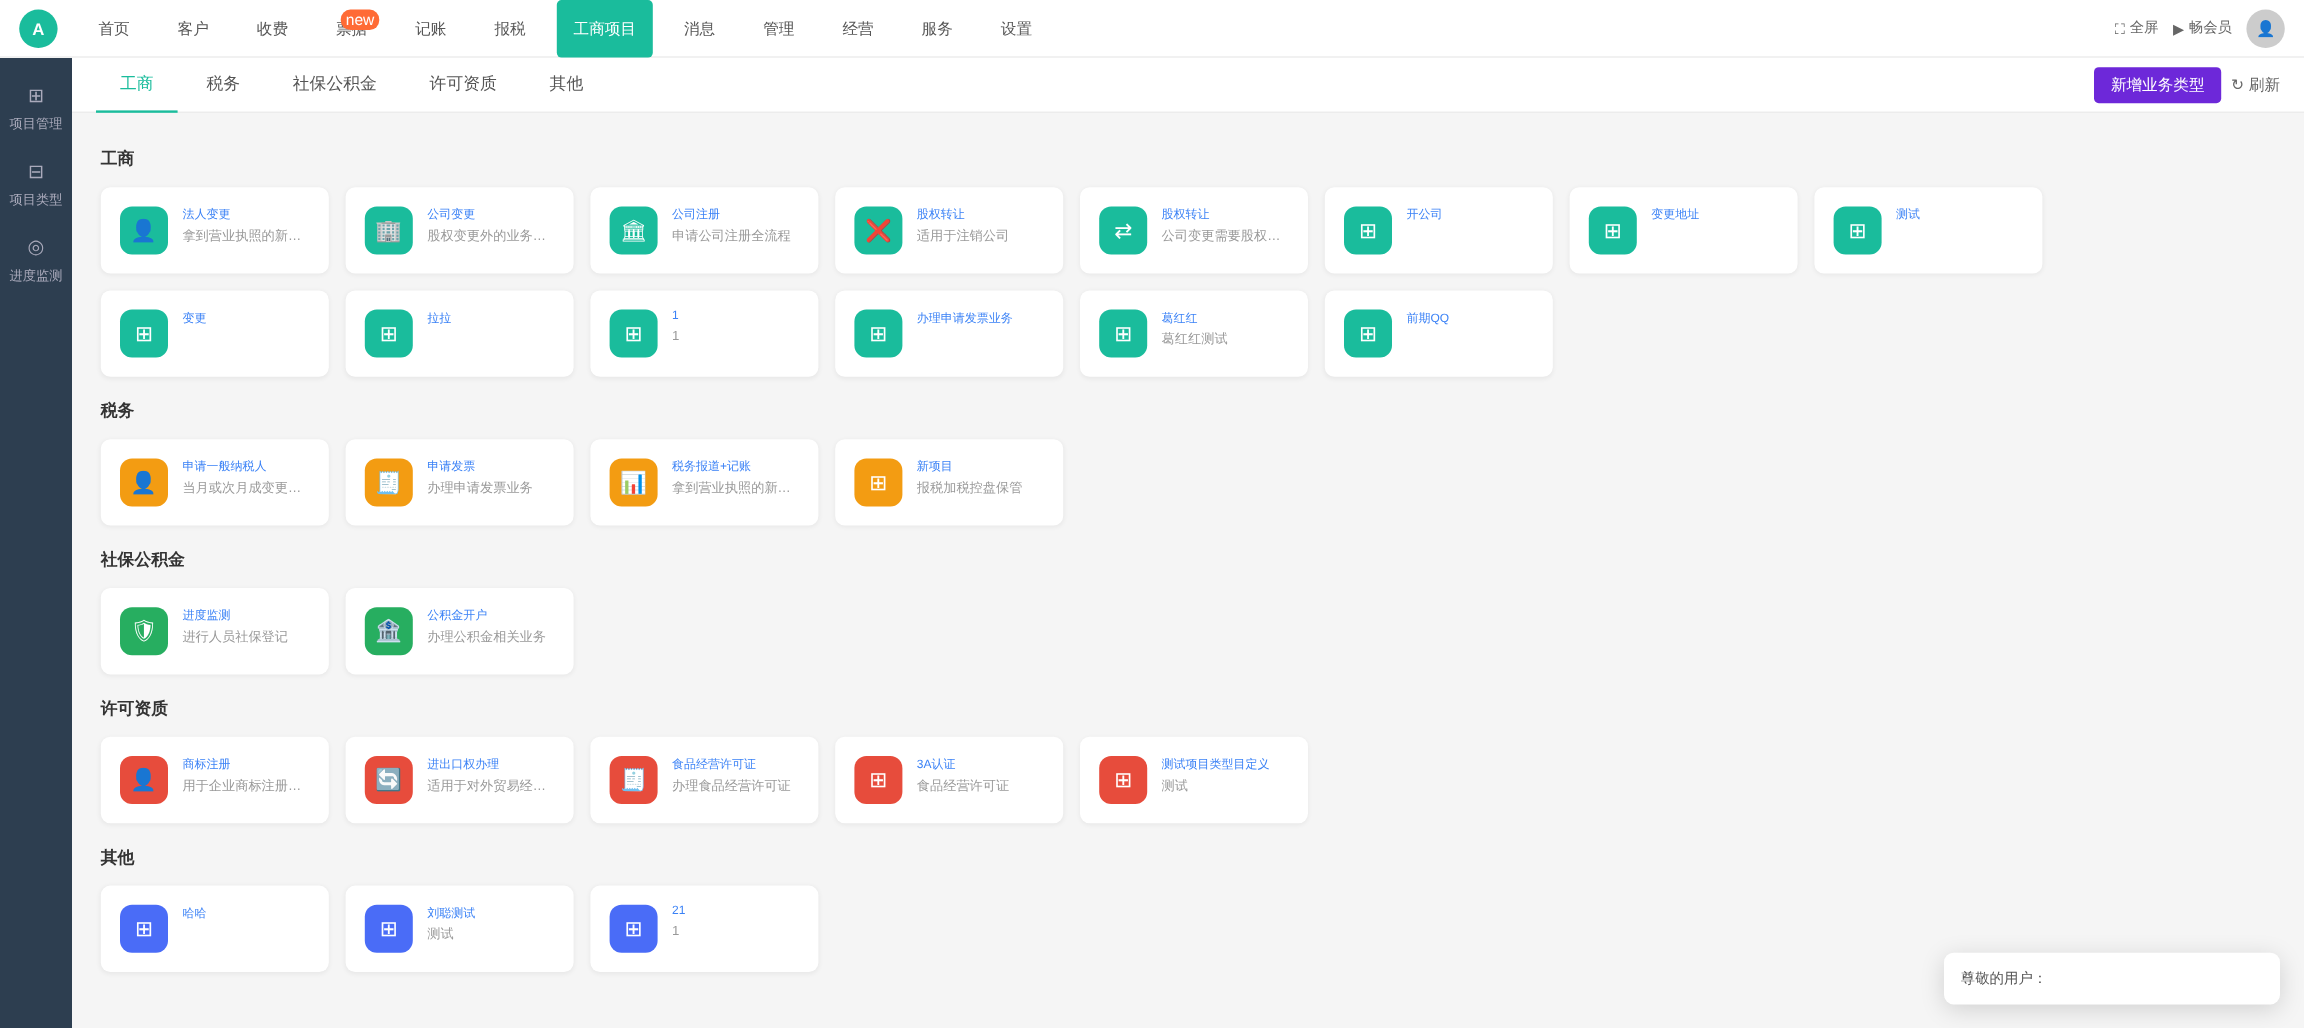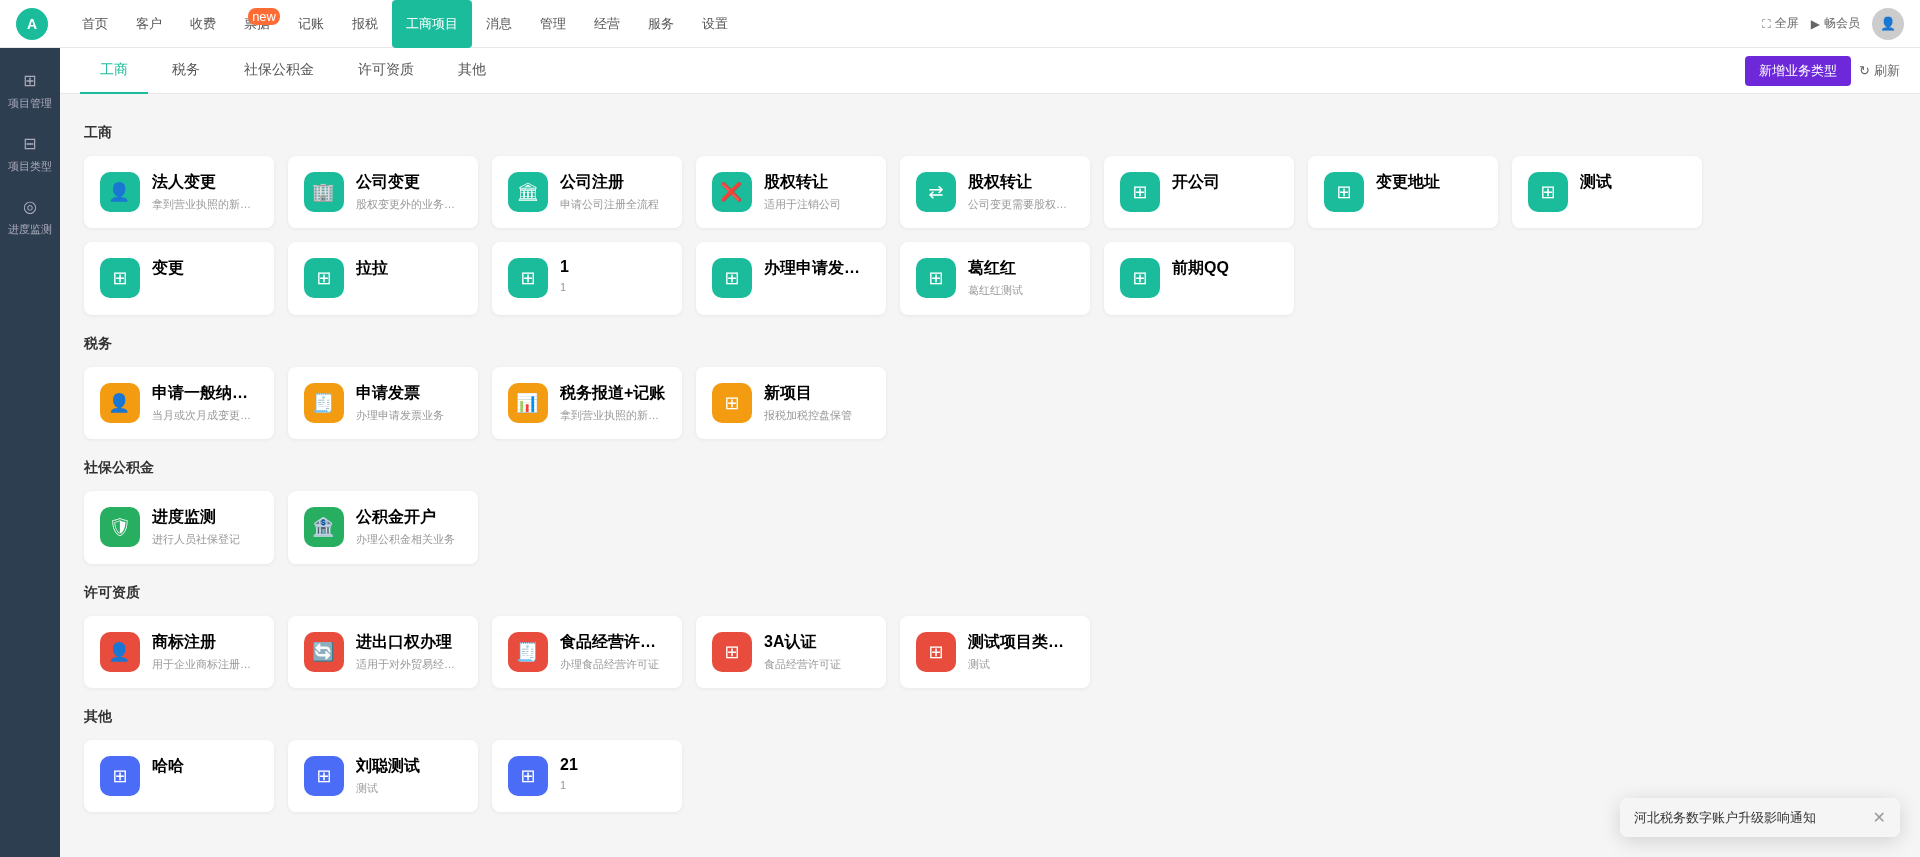--- a/index.html
+++ b/index.html
@@ -20,21 +20,21 @@
     .logo {
       width: 32px; height: 32px;
       background: #1abc9c;
       border-radius: 50%;
       display: flex; align-items: center; justify-content: center;
       color: #fff; font-size: 14px; font-weight: bold;
       margin-right: 20px;
       flex-shrink: 0;
     }
     .nav-items {
-      display: flex; align-items: flex-end; gap: 0;
+      display: flex; align-items: flex-end; gap: 12px;
       flex: 1;
     }
     .nav-item {
       padding: 0 14px;
       height: 48px;
       display: flex; align-items: center;
       cursor: pointer;
       font-size: 13px;
       color: #555;
       position: relative;
@@ -180,23 +180,23 @@
     .card-icon {
       width: 40px; height: 40px;
       border-radius: 10px;
       display: flex; align-items: center; justify-content: center;
       flex-shrink: 0;
       font-size: 18px;
       color: #fff;
     }
     .card-text { flex: 1; min-width: 0; }
     .card-title {
-      font-size: 16px;
-      font-weight: 700;
-      color: #000000;
+      font-size: 10px;
+      font-weight: 400;
+      color: #3b82f6;
       margin-bottom: 4px;
       white-space: nowrap;
       overflow: hidden;
       text-overflow: ellipsis;
     }
     .card-desc {
       font-size: 11px;
       color: #999;
       line-height: 1.4;
       white-space: nowrap;
@@ -509,17 +509,16 @@
           <div class="card-text">
             <div class="card-title">21</div>
             <div class="card-desc">1</div>
           </div>
         </div>
       </div>
     </div>
 </div>
 
 <div class="notification-popup">
-  <div class="notif-header">
-    <span>河北税务数字账户升级影响通知</span>
-    <span class="notif-close">✕</span>
+  <div class="notif-body">
+    <span>尊敬的用户：</span>
   </div>
 </div>
 
 </body></html>

